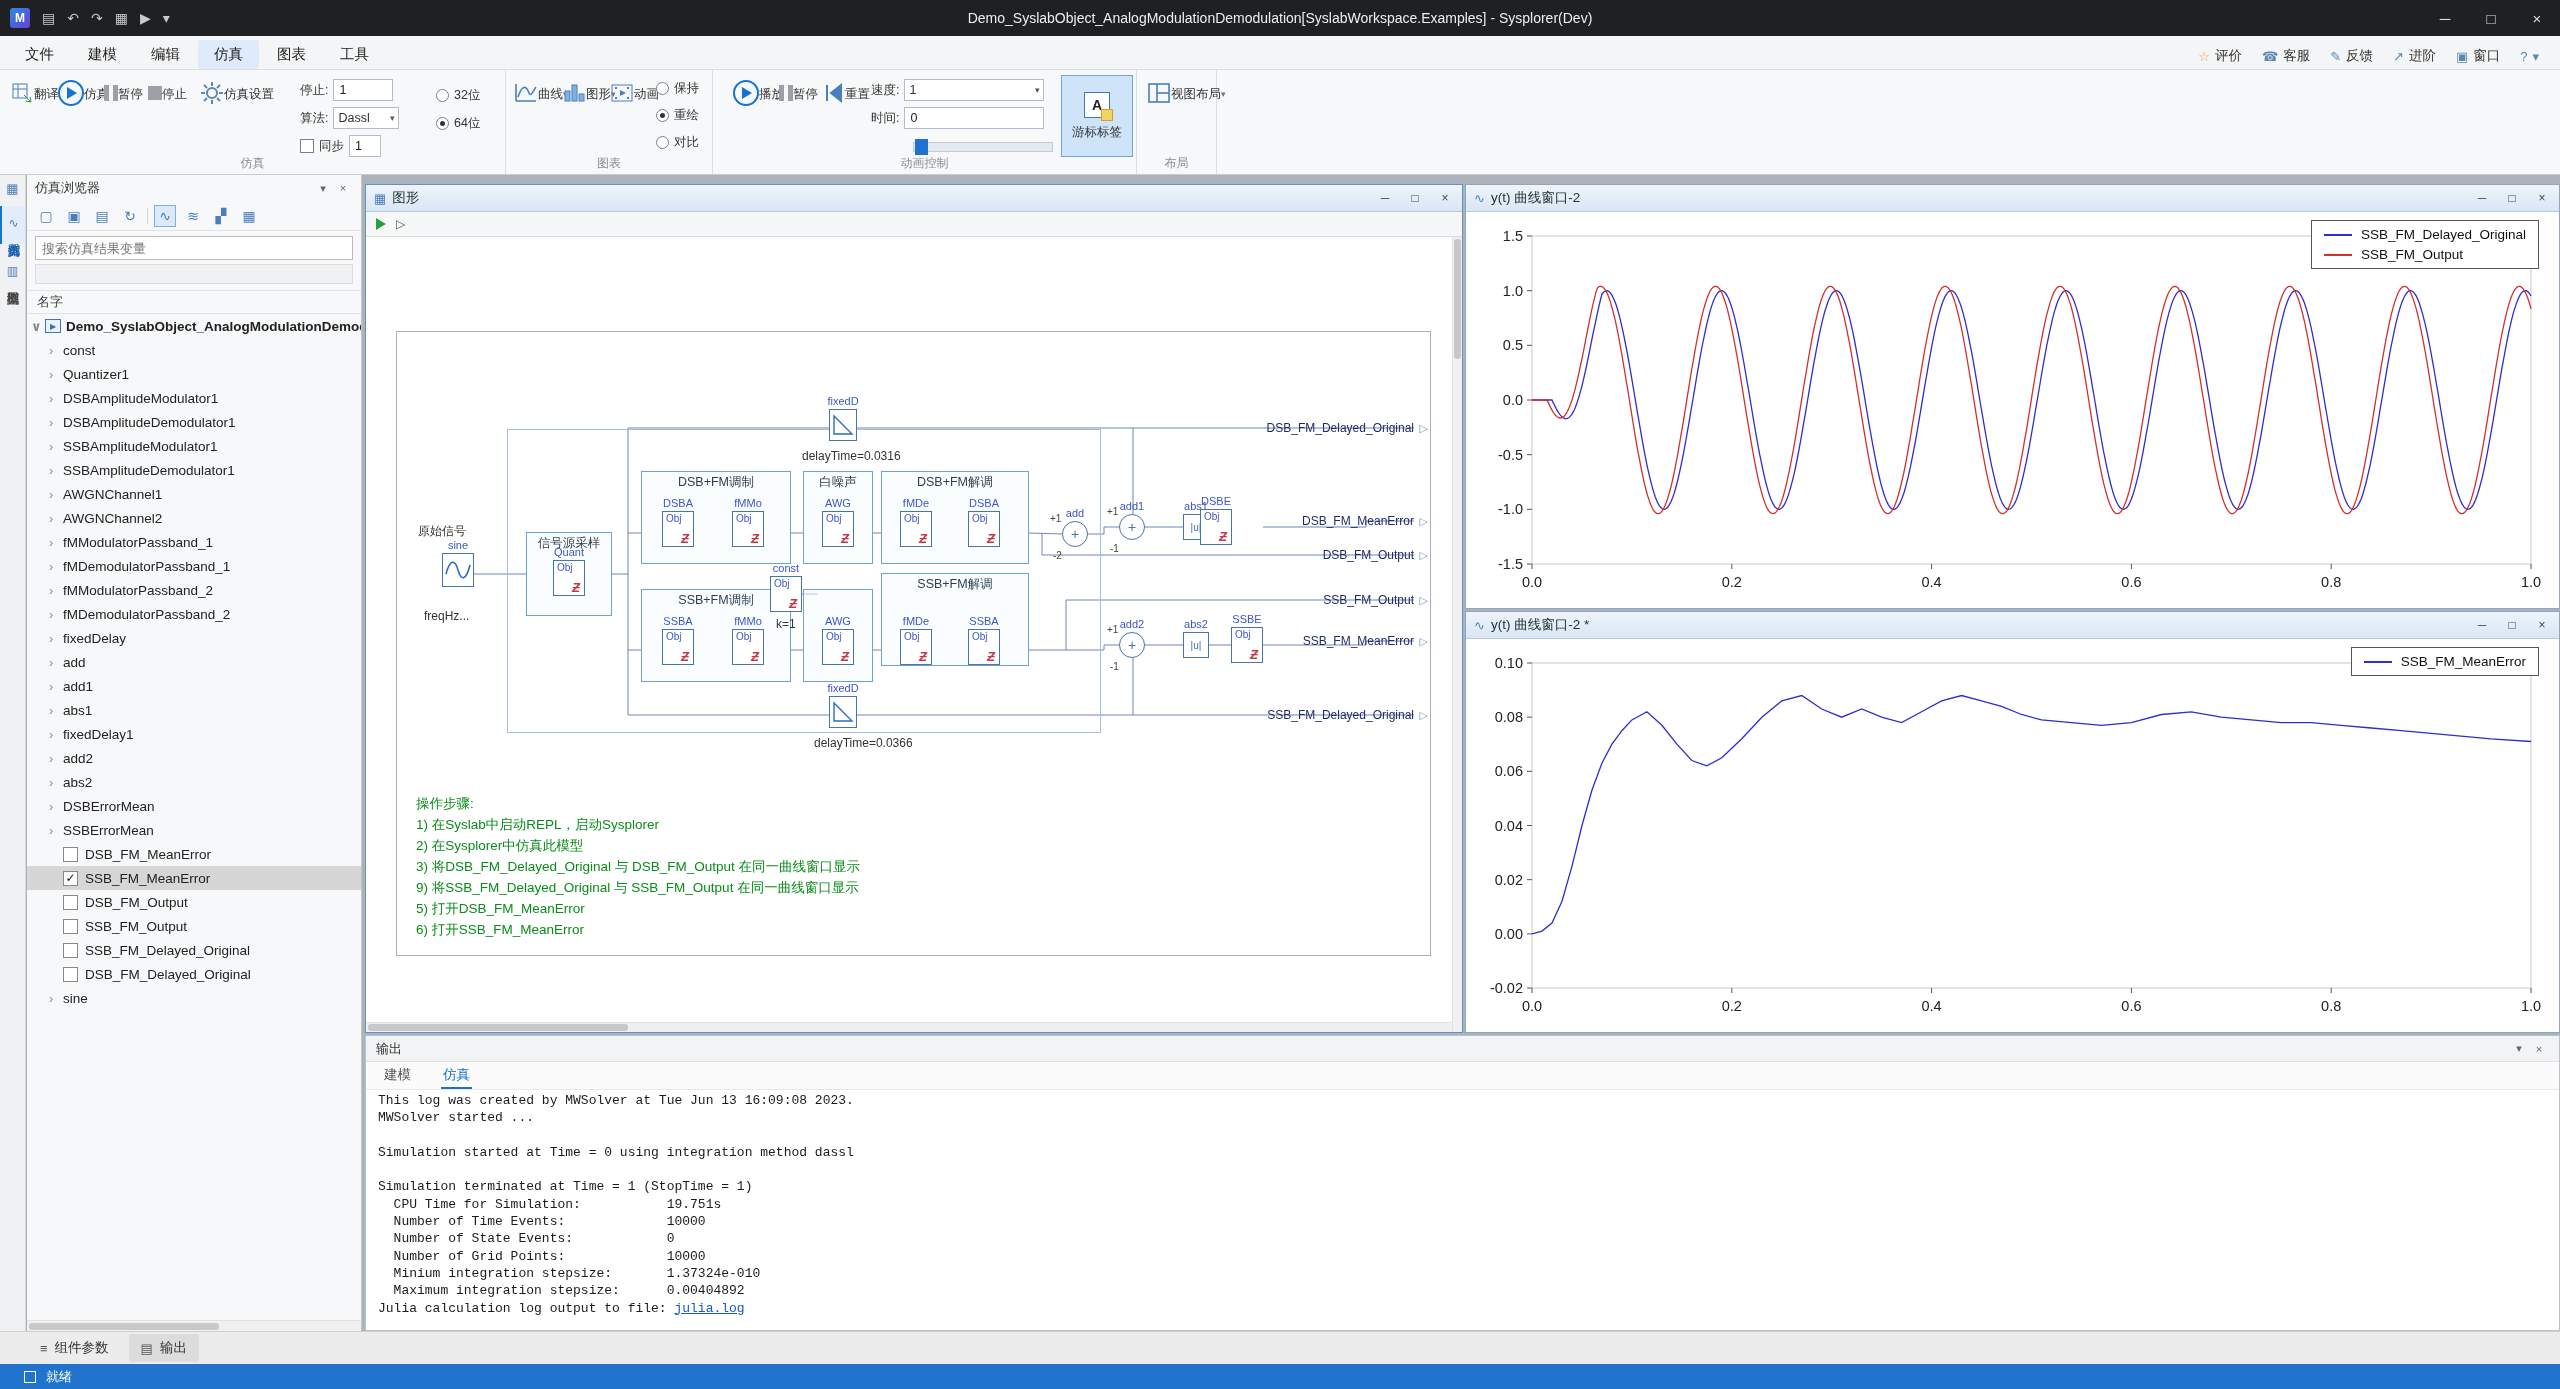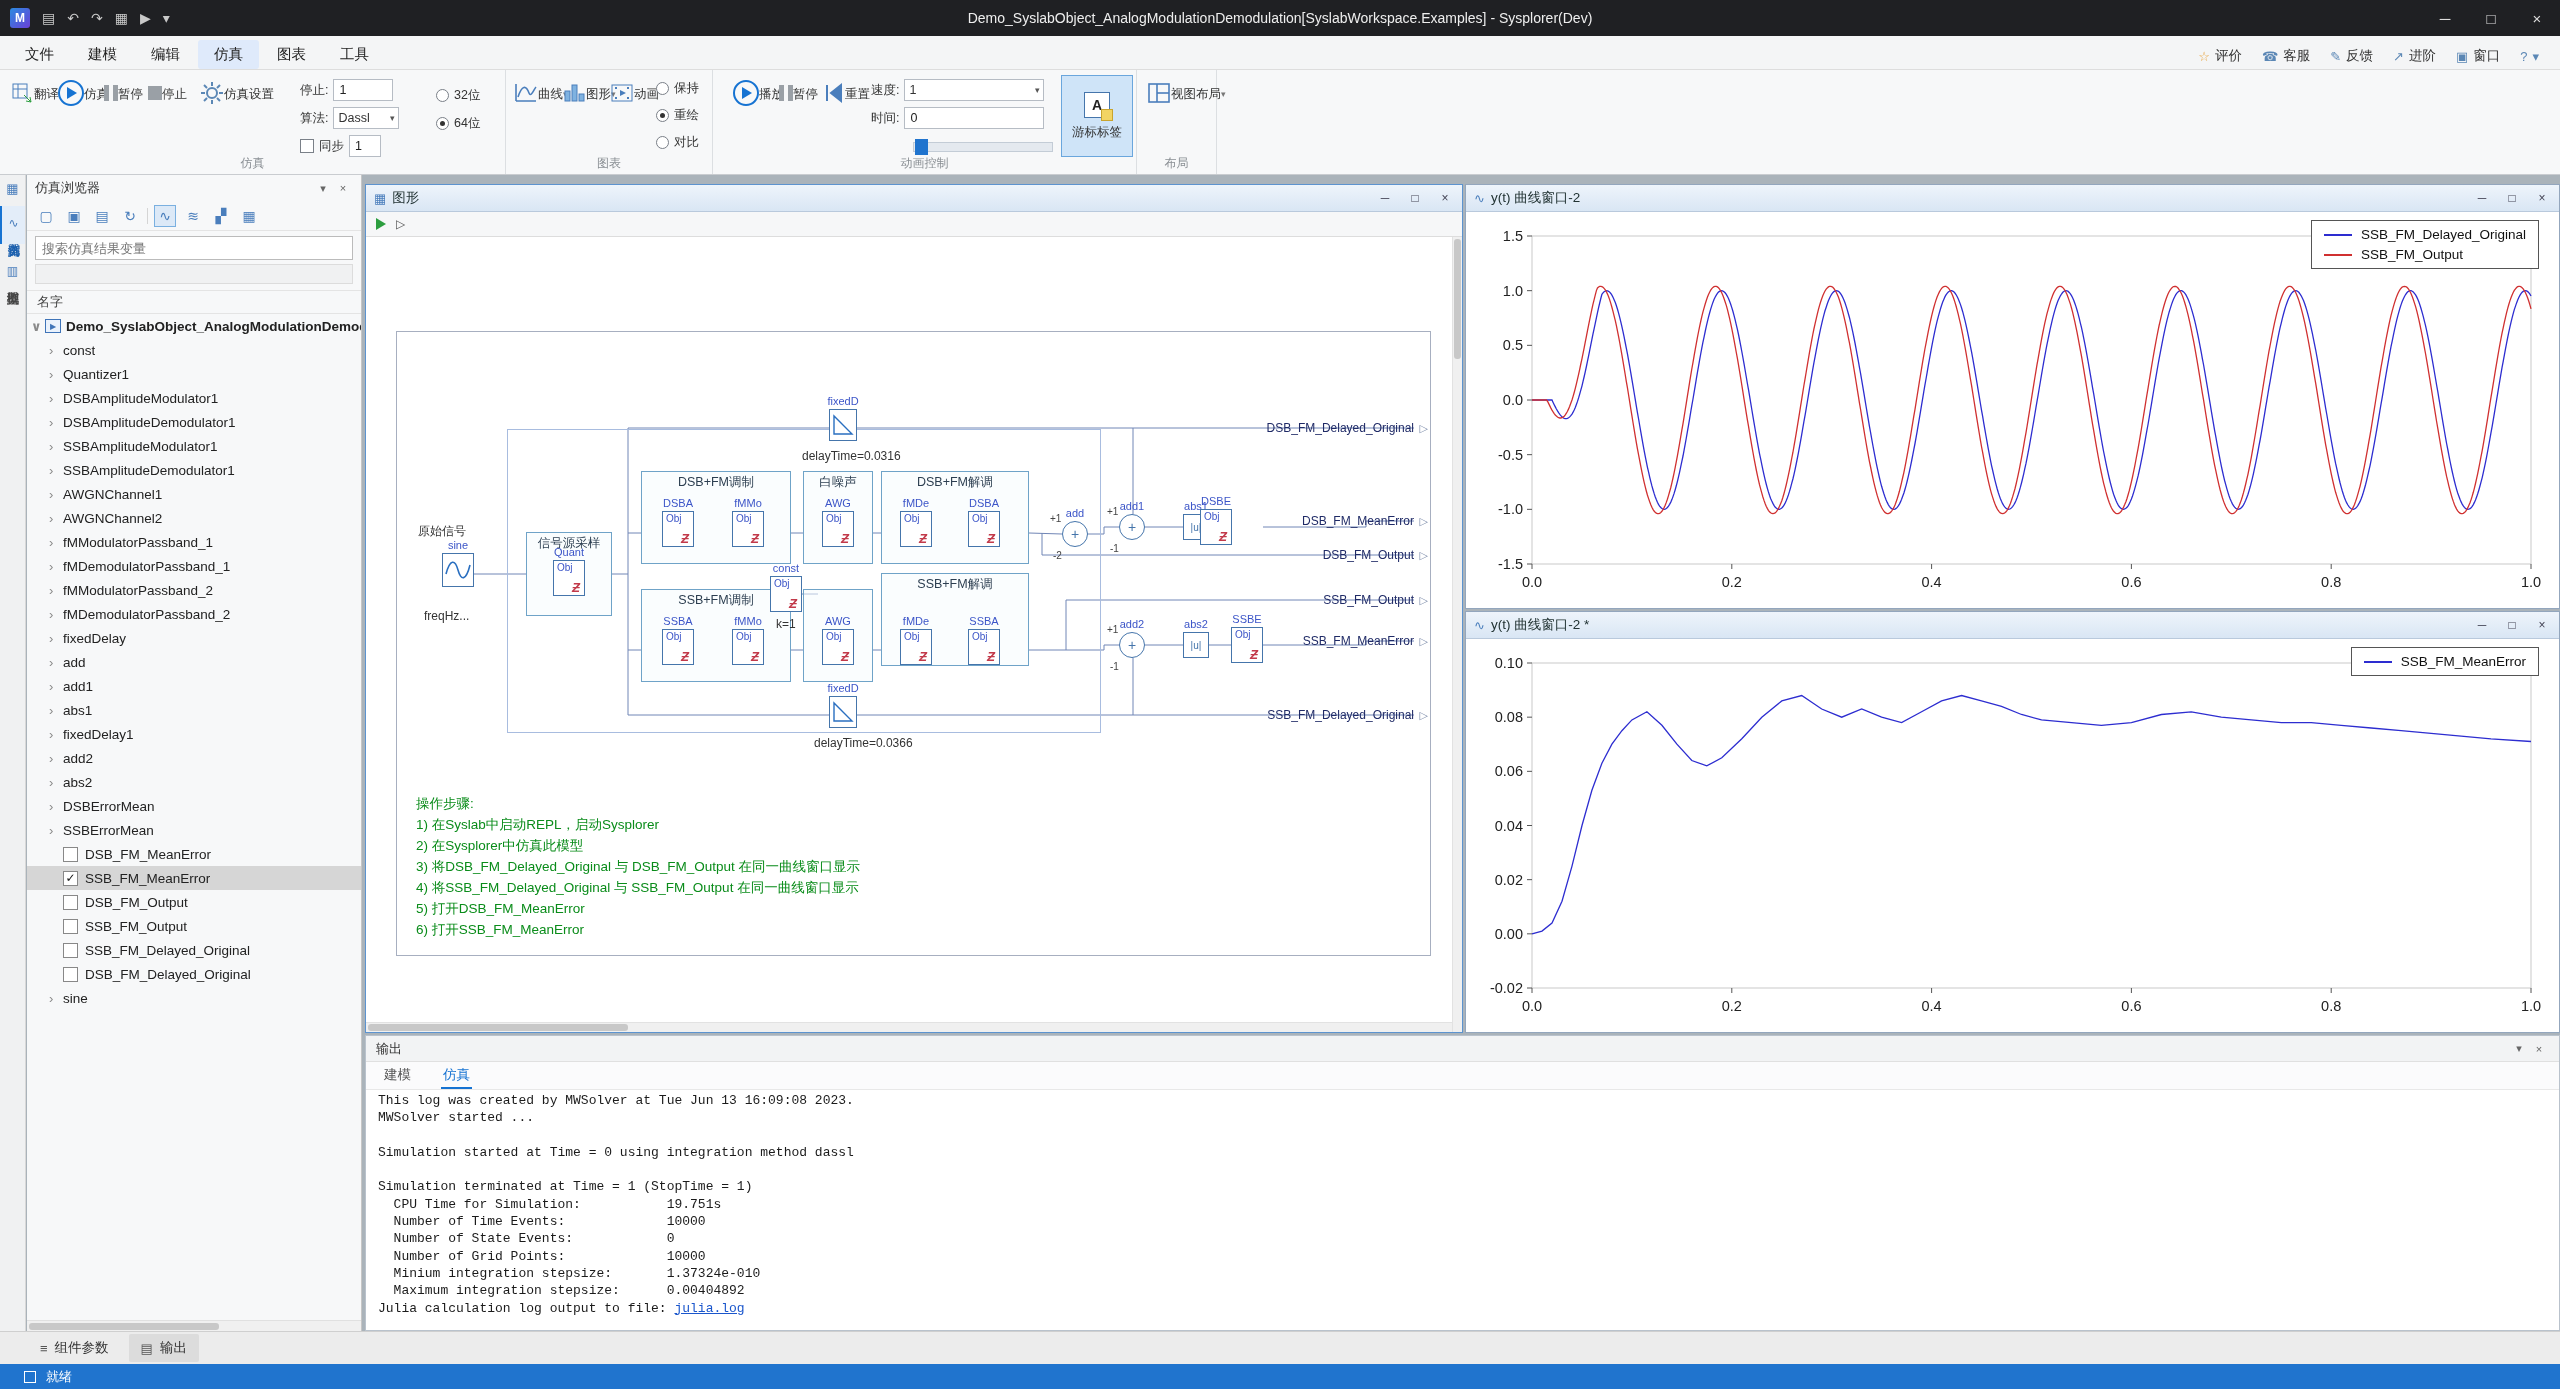--- a/index.html
+++ b/index.html
@@ -818,21 +818,21 @@
               <div class="dg-port" style="top: 397px;">SSB_FM_MeanError</div>
               <div class="dg-pennant" style="top: 398px;">▷</div>
               <div class="dg-port" style="top: 471px;">SSB_FM_Delayed_Original</div>
               <div class="dg-pennant" style="top: 472px;">▷</div>
             </div>
           <div class="dg-steps" id="dg-steps" style="left:50px;top:556px">
               <div>操作步骤:</div>
               <div>1) 在Syslab中启动REPL，启动Sysplorer</div>
               <div>2) 在Sysplorer中仿真此模型</div>
               <div>3) 将DSB_FM_Delayed_Original 与 DSB_FM_Output 在同一曲线窗口显示</div>
-              <div>4) 将SSB_FM_Delayed_Original 与 SSB_FM_Output 在同一曲线窗口显示</div>
+              <div>9) 将SSB_FM_Delayed_Original 与 SSB_FM_Output 在同一曲线窗口显示</div>
               <div>5) 打开DSB_FM_MeanError</div>
               <div>6) 打开SSB_FM_MeanError</div>
             </div>
           <div class="scroll-v">
               <span class="thumb"></span>
             </div>
           <div class="scroll-h">
               <span class="thumb"></span>
             </div>
         </div>

